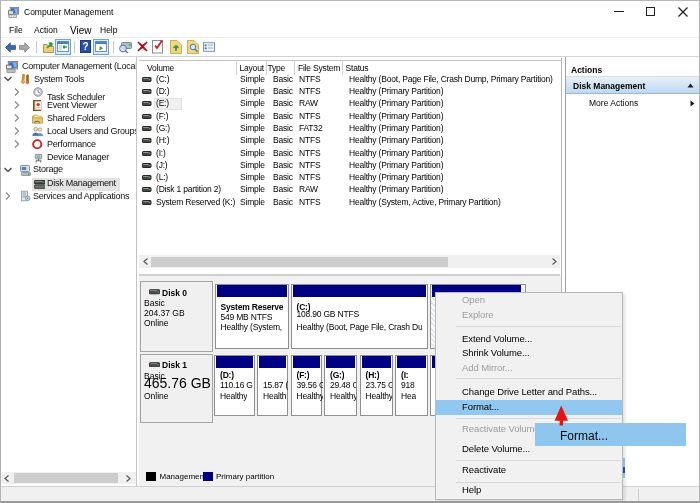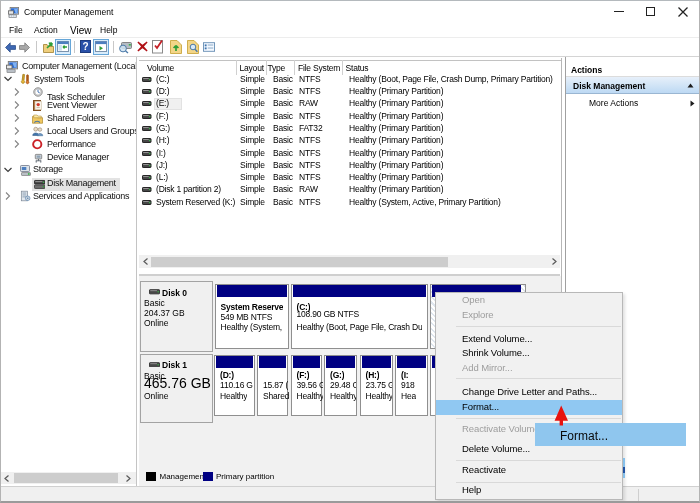--- a/index.html
+++ b/index.html
@@ -388,21 +388,21 @@
 </div>
 <div class="pbox" style="left:213px;top:354px;width:40.5px;height:61px">
  <div class="pband"></div>
  <div class="ptxt" style="top:13.5px;font-weight:bold;max-width:34px">(D:)</div>
  <div class="ptxt" style="top:24px;max-width:34px">110.16 G</div>
  <div class="ptxt" style="top:35px;max-width:34px">Healthy</div>
 </div>
 <div class="pbox" style="left:256px;top:354px;width:31.3px;height:61px">
  <div class="pband"></div>
  <div class="ptxt" style="top:24px;max-width:26px">15.87 (</div>
- <div class="ptxt" style="top:35px;max-width:26px">Shared</div>
+ <div class="ptxt" style="top:35px;max-width:26px">Health</div>
 </div>
 <div class="pbox" style="left:289.5px;top:354px;width:31.5px;height:61px">
  <div class="pband"></div>
  <div class="ptxt" style="top:13.5px;font-weight:bold;max-width:26px">(F:)</div>
  <div class="ptxt" style="top:24px;max-width:26px">39.56 G</div>
  <div class="ptxt" style="top:35px;max-width:26px">Healthy</div>
 </div>
 <div class="pbox" style="left:323px;top:354px;width:33px;height:61px">
  <div class="pband"></div>
  <div class="ptxt" style="top:13.5px;font-weight:bold;max-width:28px">(G:)</div>

